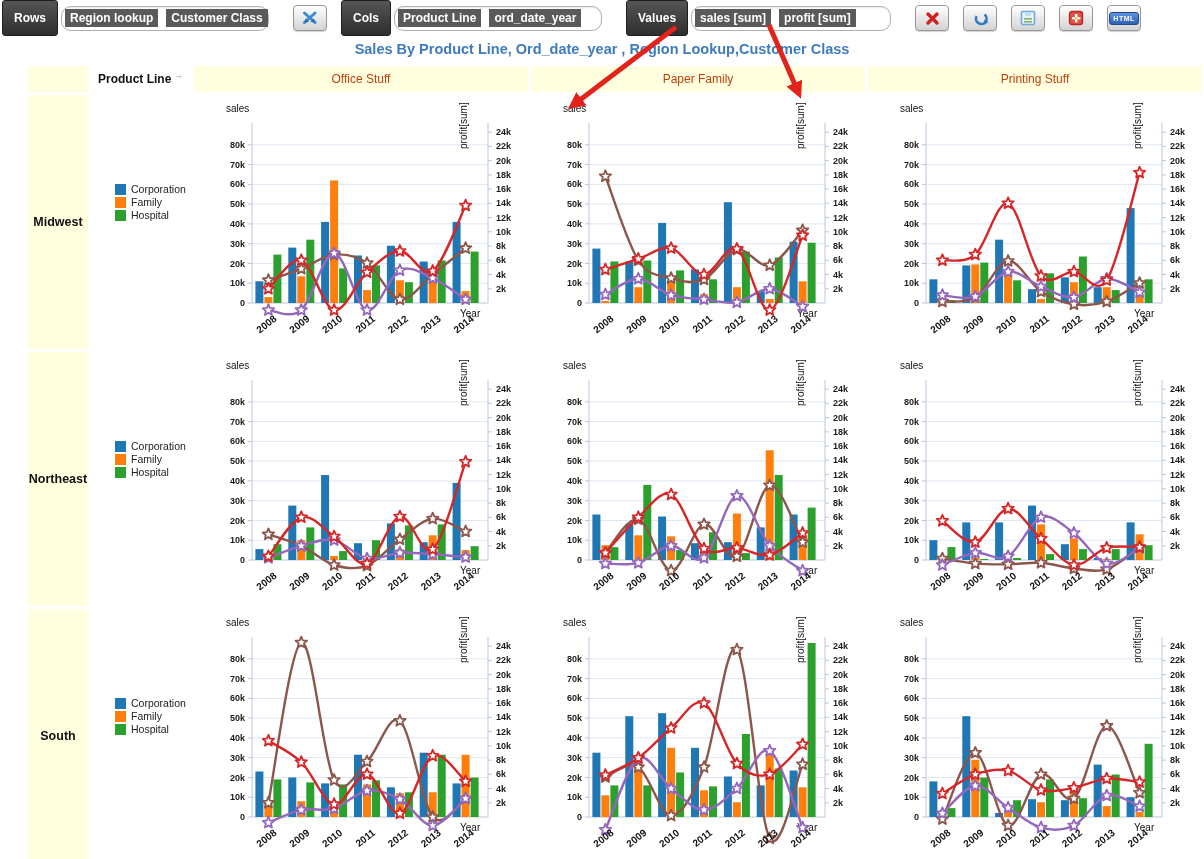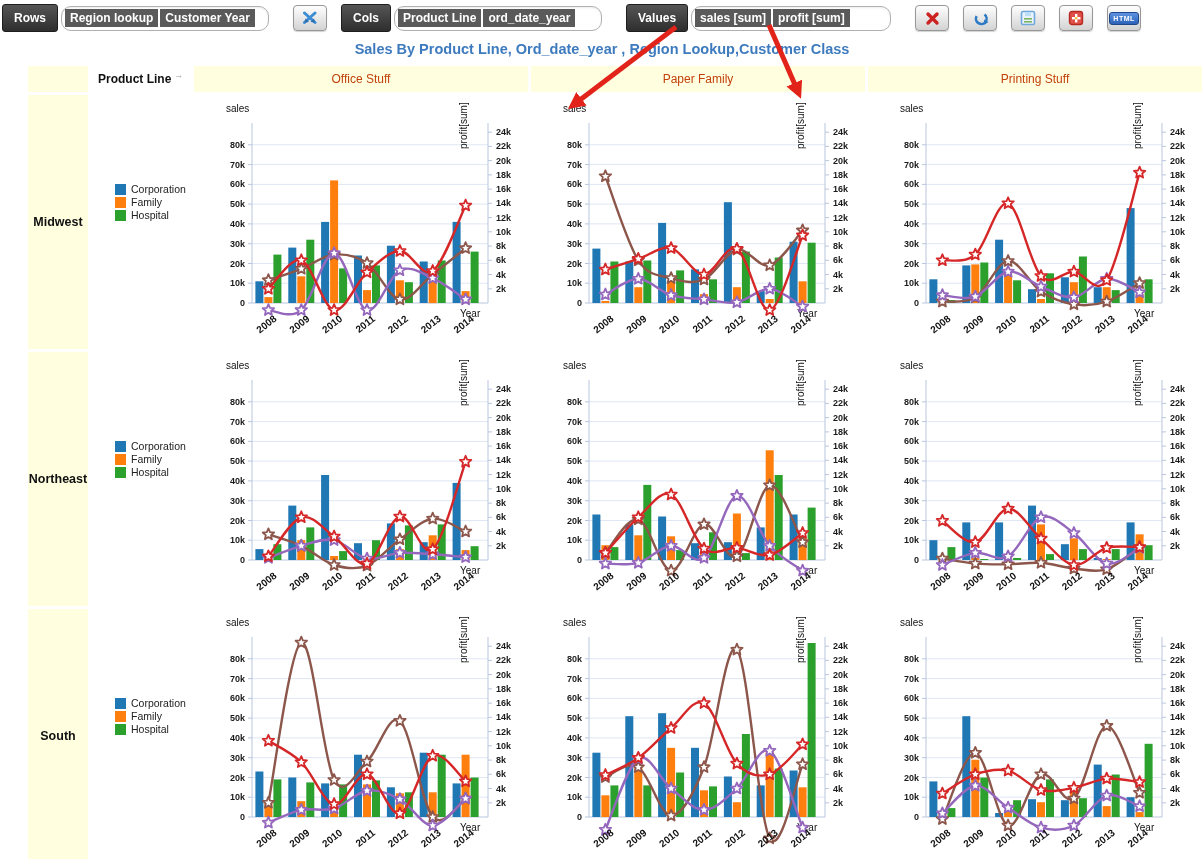--- a/index.html
+++ b/index.html
@@ -3,23 +3,23 @@
 <meta charset="utf-8">
 <style>
   * { box-sizing: border-box; }
   html,body { margin:0; padding:0; width:1204px; height:859px; overflow:hidden;
     background:#fff; font-family:"Liberation Sans", sans-serif; }
 
   
   .toolbar { display:flex; align-items:center; height:34px; padding:4px 2px 2px 2px; }
   .tb-btn { background:linear-gradient(#555,#2e2e2e); color:#fff; font-weight:bold;
     font-size:12px; border:1px solid #1e1e1e; border-radius:3px; padding:3px 11px;
-    height:28px; cursor:pointer; font-family:"Liberation Sans",sans-serif;}
+    height:36px; cursor:pointer; font-family:"Liberation Sans",sans-serif;}
   .chip-well { background:#fff; border:1px solid #b0b0b0; border-radius:10px;
-    min-height:25px; display:flex; align-items:center; gap:2px; padding:2px 3px;
+    min-height:25px; display:flex; align-items:center; gap:8px; padding:2px 3px;
     box-shadow:inset 0 1px 2px rgba(0,0,0,.08); margin-left:3px; }
   .chip { background:#5a5a5a; color:#fff; font-weight:bold; font-size:12px;
     padding:2px 5px; white-space:nowrap; cursor:grab; }
   .icon-btn { width:34px; height:26px; background:linear-gradient(#fefefe,#d3d3d3);
     border:1px solid #979797; border-radius:4px; display:flex; align-items:center;
     justify-content:center; cursor:pointer; box-shadow:0 1px 1px rgba(0,0,0,.18); }
   .html-badge { background:linear-gradient(#5b93e0,#2d62b8); color:#fff; font-weight:bold;
     font-size:7px; padding:2px 3px; border-radius:3px; border:1px solid #20478a; letter-spacing:.5px;}
 
   .sp16 { margin-left:24px; } .sp14 { margin-left:14px; }
@@ -55,21 +55,21 @@
 
   .overlay { position:absolute; left:0; top:0; pointer-events:none; z-index:20; }
 </style>
 </head>
 <body>
 
 <div class="toolbar">
   <button class="tb-btn">Rows</button>
   <div class="chip-well grow-rows">
     <span class="chip">Region lookup</span>
-    <span class="chip">Customer Year</span>
+    <span class="chip">Customer Class</span>
   </div>
 
   <button class="icon-btn sp16">
     <svg width="18" height="15">
       <line x1="3.5" y1="2" x2="14" y2="11.5" stroke="#3C8DD4" stroke-width="3" stroke-linecap="round"></line>
       <line x1="14" y1="2" x2="3.5" y2="11.5" stroke="#3C8DD4" stroke-width="3" stroke-linecap="round"></line>
       <polygon points="14,11.5 9.5,11 13,7.5" fill="#2a6eae"></polygon>
       <polygon points="3.5,11.5 8,11 4.5,7.5" fill="#2a6eae"></polygon>
     </svg>
   </button>

